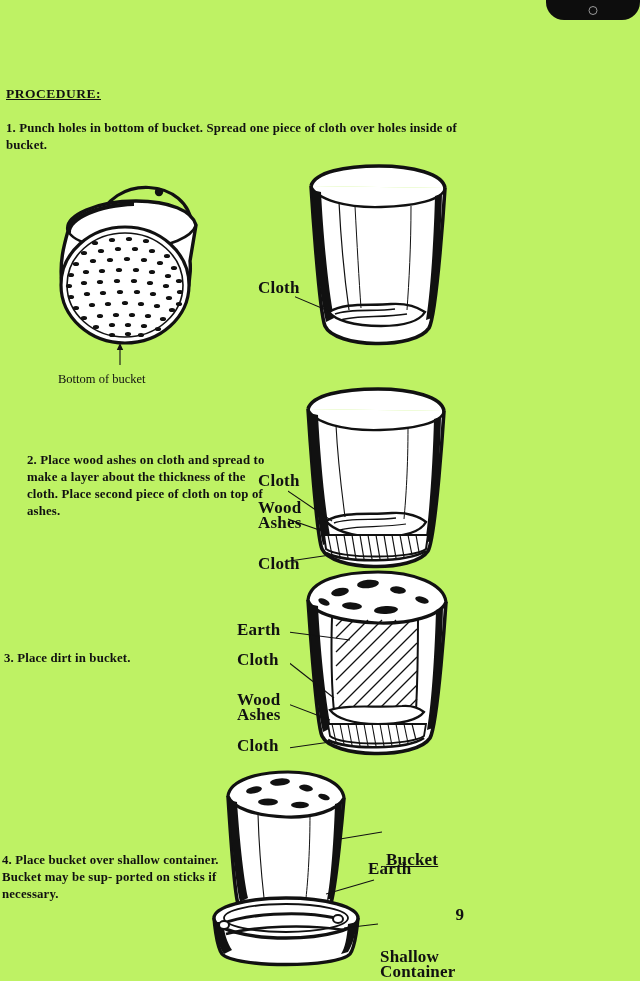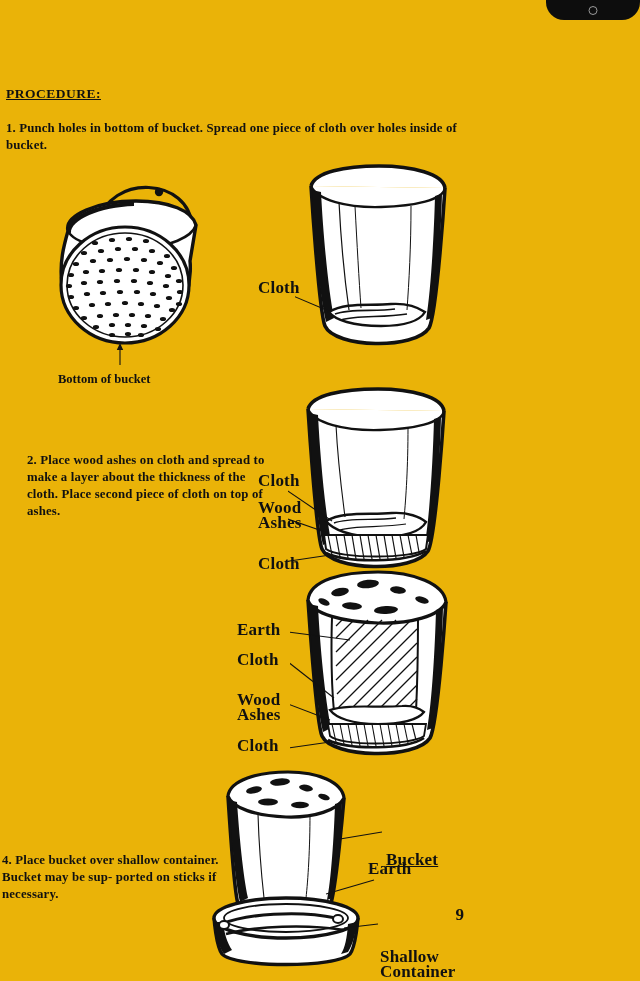--- a/index.html
+++ b/index.html
@@ -11,21 +11,21 @@
     width: 640px;
     height: 981px;
     position: relative;
     overflow: hidden;
     font-family: "Liberation Serif", serif;
     color: #111111;
   }
   #page {
     position: absolute;
     inset: 0;
-    background: #eab308;
+    background: #bef264;
   }
   
   .notch {
     position: absolute;
     top: -14px;
     right: 0;
     width: 94px;
     height: 34px;
     background: #0d0d0d;
     border-radius: 0 0 18px 18px;
@@ -73,21 +73,21 @@
     font-weight: bold;
     letter-spacing: 0.2px;
     font-family: "Liberation Serif", serif;
     white-space: pre-line;
     line-height: 15px;
   }
 
   .caption {
     position: absolute;
     font-size: 12.5px;
-    font-weight: bold;
+    font-weight: normal;
     font-family: "Liberation Serif", serif;
   }
 
   .pagenum {
     position: absolute;
     right: 176px;
     top: 905px;
     font-size: 17px;
     font-weight: bold;
     font-family: "Liberation Serif", serif;
@@ -105,20 +105,21 @@
   <div class="notch">
     <div class="dot"></div>
   </div>
 
   <div class="heading">
     <u>PROCEDURE:</u>
   </div>
 
   <div class="step" id="step1">1.   Punch holes in bottom of bucket.  Spread one piece of cloth over holes inside of bucket.</div>
   <div class="step" id="step2">2.   Place wood ashes on cloth and spread to make a layer about the thickness of the cloth.   Place second piece of cloth on top of ashes.</div>
+  <div class="step" id="step3">3.   Place dirt in bucket.</div>
   <div class="step" id="step4">4.   Place bucket over shallow container.  Bucket may be sup- ported on sticks if necessary.</div>
 
   <div class="fig" style="left:40px; top:165px;">
     <svg width="200" height="205" viewBox="0 0 200 205">
 
       <path d="M58 58 C 70 8, 150 12, 152 62" stroke="#111" stroke-width="3.2" fill="none"></path>
       <circle cx="57.5" cy="59" r="4.6" fill="#111"></circle>
       <circle cx="119" cy="27" r="4.2" fill="#111"></circle>
 
       <path d="M28 66 C 24 50, 58 36, 96 36 C 130 36, 152 46, 156 60

